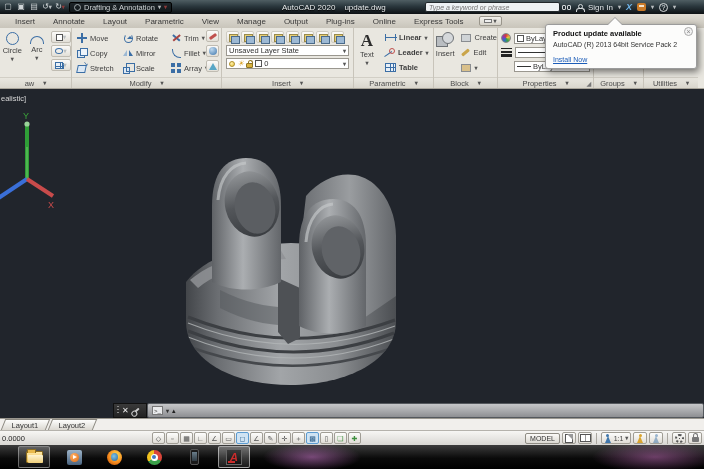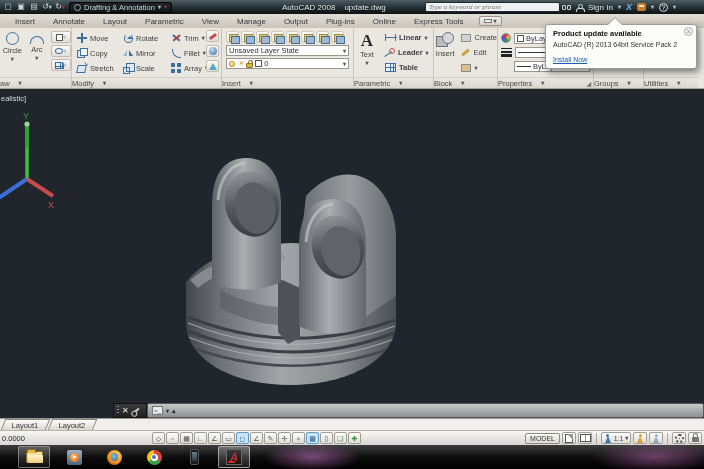--- a/index.html
+++ b/index.html
@@ -9,42 +9,42 @@
   
   .titlebar{position:absolute;top:0;left:0;width:704px;height:14px;background:linear-gradient(#4f5e63 0%,#2a373d 45%,#0d1114 100%);display:flex;align-items:center;color:#dfe3e5;font-size:8px;z-index:40;}
   .qat{display:flex;align-items:center;gap:3px;margin-left:3px;}
   .qbtn{width:10px;height:10px;display:flex;align-items:center;justify-content:center;color:#cfd4d6;font-size:8px;line-height:1;}
   .wscombo{display:flex;align-items:center;gap:3px;background:linear-gradient(#1d2428,#11171a);border:1px solid #000;border-radius:2px;height:11px;padding:0 4px;margin-left:4px;color:#cdd2d4;font-size:7.5px;}
   .gear{width:7px;height:7px;border:1.5px solid #9fa8ab;border-radius:50%;position:relative;}
   .car{font-size:6px;color:#b9bec0;line-height:1;}
   .car.red{color:#8d3a3a;}
   .apptitle{position:absolute;left:282px;top:0;height:14px;display:flex;align-items:center;gap:9px;font-size:8px;color:#e9edee;text-shadow:0 1px 1px #000;}
   .searchbox{position:absolute;left:425px;top:2px;width:135px;height:10px;background:#eef2f4;border:1px solid #22282b;border-radius:2px;font-size:7px;}
-  .searchbox input{width:100%;height:100%;border:none;background:transparent;font-style:italic;font-size:7px;color:#555;font-family:Liberation Serif, serif;padding:0 3px;outline:none;}
+  .searchbox input{width:100%;height:100%;border:none;background:transparent;font-style:italic;font-size:7px;color:#555;font-family:Liberation Sans, sans-serif;padding:0 3px;outline:none;}
   .tb-right{position:absolute;left:562px;top:0;height:14px;display:flex;align-items:center;gap:5px;}
   .binoc{display:flex;gap:1px;}
   .binoc i{width:4px;height:5px;border:1px solid #cfd4d6;border-radius:1px;display:block;}
   .person{width:7px;height:7px;position:relative;}
   .person:before{content:"";position:absolute;left:2px;top:0;width:3px;height:3px;border:1px solid #d6dadc;border-radius:50%;}
   .person:after{content:"";position:absolute;left:0;top:4px;width:7px;height:3px;border:1px solid #d6dadc;border-bottom:none;border-radius:3px 3px 0 0;}
   .xchg{color:#6fb3e8;font-weight:bold;font-size:9px;font-style:italic;}
   .comm{width:9px;height:8px;background:#c97a28;border-radius:2px;position:relative;}
   .comm:before{content:"";position:absolute;left:2px;top:2px;width:5px;height:2px;background:#f4e4cf;}
   .help{width:9px;height:9px;border:1px solid #d6dadc;border-radius:50%;display:flex;align-items:center;justify-content:center;font-size:7px;color:#e8ebec;}
 
   
   .tabrow{position:absolute;top:14px;left:0;width:704px;height:14px;background:linear-gradient(#e0ddd5,#c9c5bb);display:flex;align-items:center;font-size:8px;color:#3a3a3a;padding-left:6px;gap:0;}
   .rtab{padding:0 9px;height:14px;display:flex;align-items:center;}
   .panelbtn{margin-left:6px;display:flex;align-items:center;gap:2px;background:linear-gradient(#f2f1ed,#d6d3ca);border:1px solid #9a968c;border-radius:2px;height:10px;padding:0 4px;}
   .panelbtn .bar{width:8px;height:4px;border:1px solid #777;background:#eee;}
 
   
   .ribbon{position:absolute;top:28px;left:0;width:704px;height:61px;background:#e9e7e0;border-bottom:1px solid #a9a59b;display:flex;font-size:7.5px;color:#3e3e3e;}
   .panel{position:relative;height:100%;border-right:1px solid #c8c4ba;flex:none;}
-  .plabel{position:absolute;bottom:0;left:0;right:0;height:11px;display:flex;align-items:center;gap:9px;font-size:7.5px;color:#4c4c4c;background:linear-gradient(#e9e7e0,#d9d6cd);border-top:1px solid #d2cfc6;}
+  .plabel{position:absolute;bottom:0;left:0;right:0;height:11px;display:flex;align-items:center;justify-content:center;gap:9px;font-size:7.5px;color:#4c4c4c;background:linear-gradient(#e9e7e0,#d9d6cd);border-top:1px solid #d2cfc6;}
   .plabel .car{color:#555;}
   .pcontent{position:absolute;top:2px;left:0;right:0;bottom:12px;}
   .tool{display:flex;align-items:center;gap:3px;height:14px;padding-left:5px;white-space:nowrap;}
   .mi{width:10px;height:10px;flex:none;position:relative;display:inline-block;}
   
   .mi-plus:before{content:"";position:absolute;left:4px;top:0;width:2px;height:10px;background:#3b6ea5;}
   .mi-plus:after{content:"";position:absolute;left:0;top:4px;width:10px;height:2px;background:#3b6ea5;}
   .mi-copy:before{content:"";position:absolute;left:0;top:2px;width:6px;height:6px;border:1px solid #3b6ea5;background:#dce8f4;}
   .mi-copy:after{content:"";position:absolute;left:3px;top:0;width:6px;height:6px;border:1px solid #3b6ea5;background:#eef4fa;}
   .mi-stretch:before{content:"";position:absolute;left:0;top:2px;width:7px;height:6px;border:1px solid #3b6ea5;transform:skewX(-12deg);background:#dce8f4;}
@@ -209,21 +209,21 @@
       <span class="qbtn">↺<b class="car">▾</b></span>
       <span class="qbtn">↻<b class="car red">▾</b></span>
     </div>
     <div class="wscombo">
       <span class="gear"></span>
       <span>Drafting &amp; Annotation</span>
       <b class="car">▾</b>
       <b class="car red">▾</b>
     </div>
     <div class="apptitle">
-      <span>AutoCAD 2008</span>
+      <span>AutoCAD 2020</span>
       <span>update.dwg</span>
     </div>
     <div class="searchbox">
       <input placeholder="Type a keyword or phrase" style="">
     </div>
     <div class="tb-right">
       <span class="binoc">
           <i></i>
           <i></i>
         </span>

